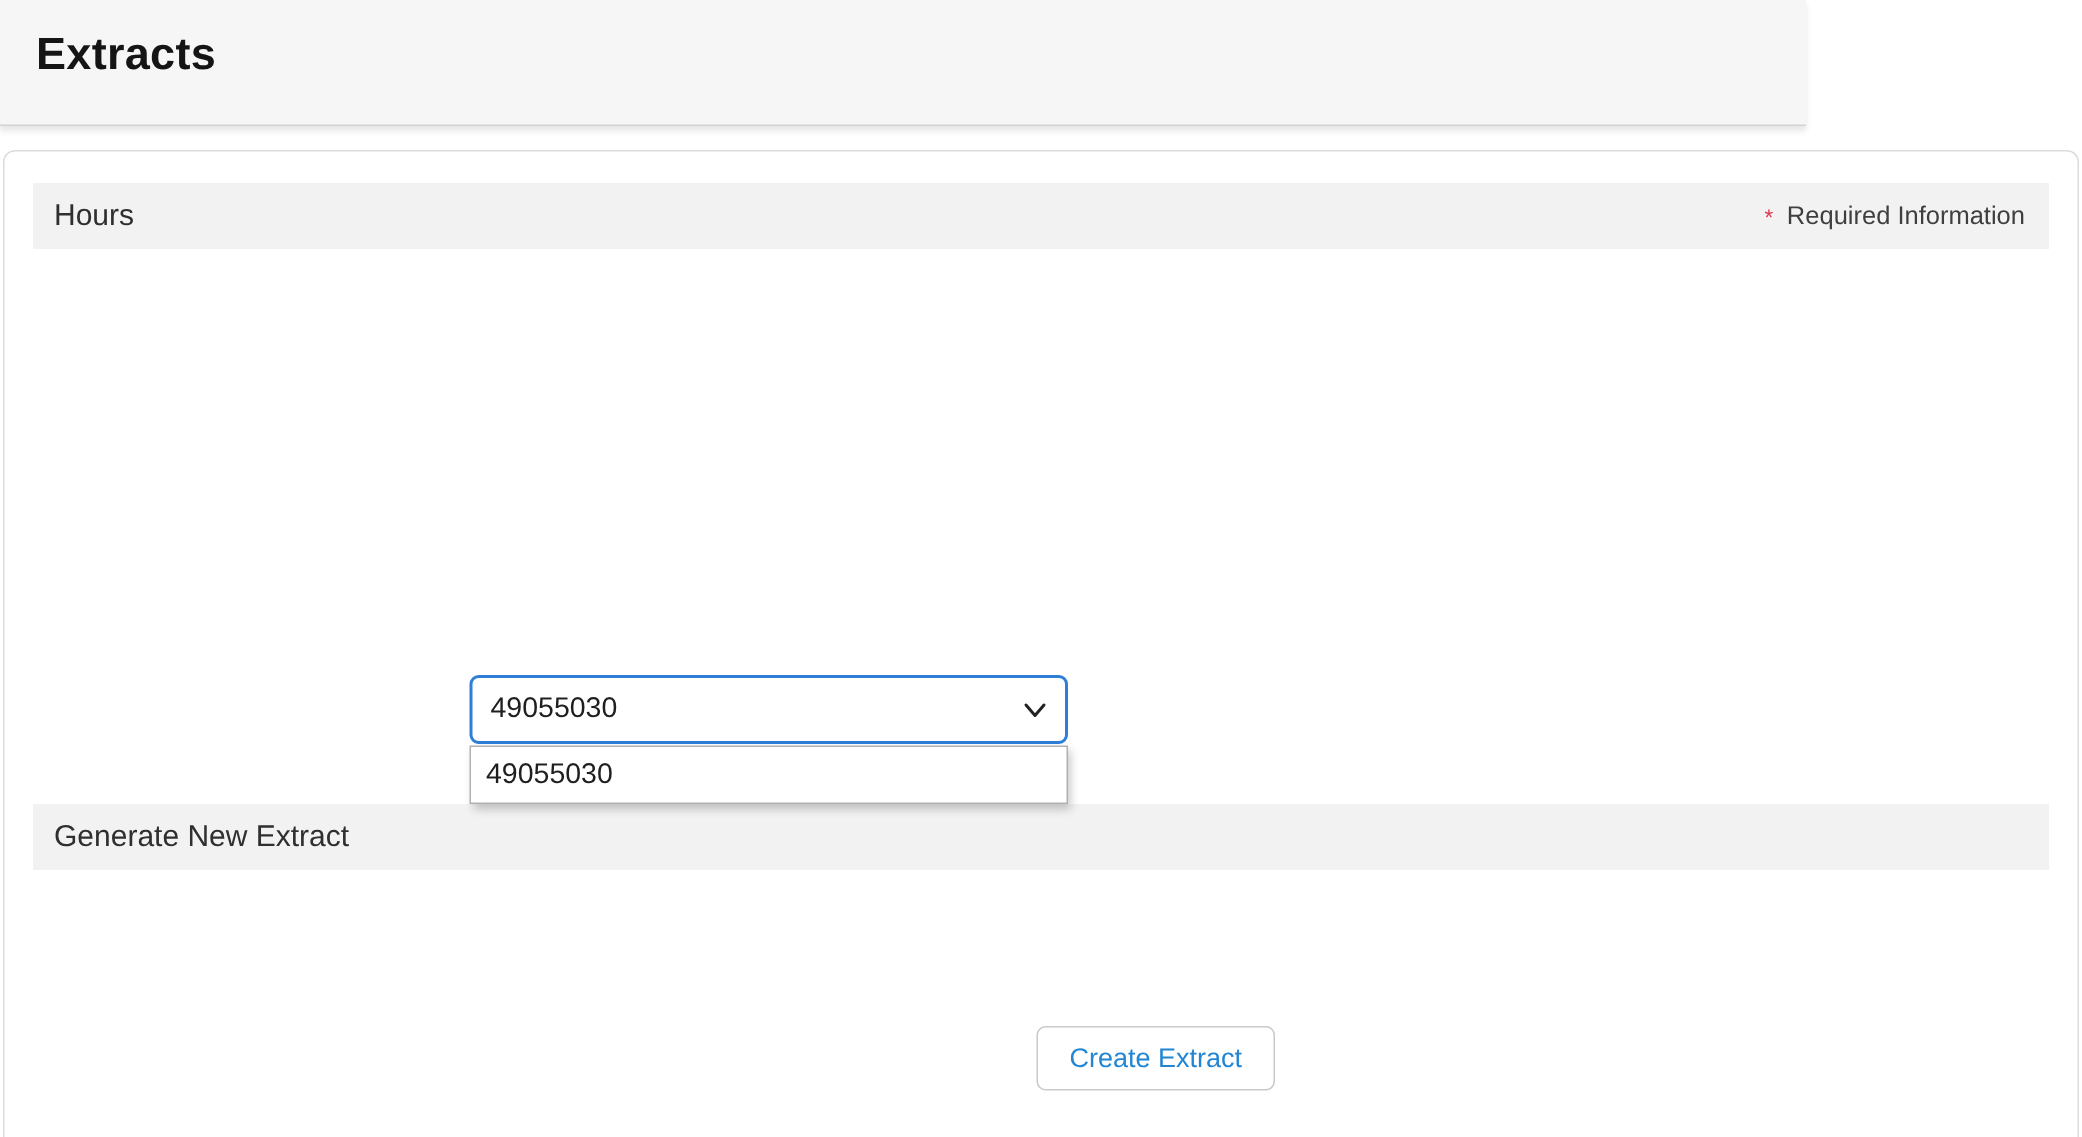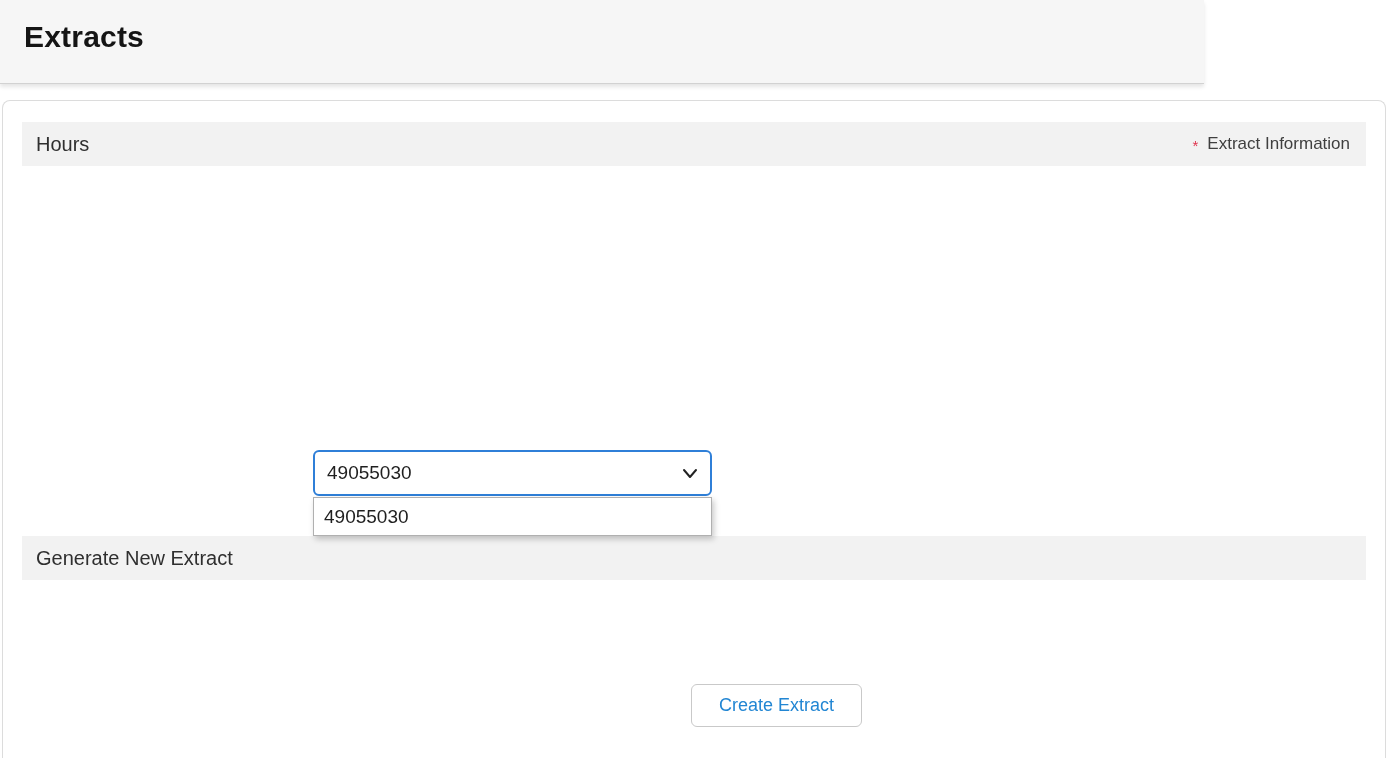--- a/index.html
+++ b/index.html
@@ -51,39 +51,39 @@
   .dd-option.hl { background:var(--selection-blue,#1666d4); color:#fff; border-radius:3px; }
   .ring { position:absolute; left:-8px; right:-8px; top:-6px; bottom:-6px;
     border:5px solid var(--annotation-orange,#e0572e); border-radius:12px;
     pointer-events:none; z-index:7; }
 
   
   .date-link { display:flex; align-items:center; font-size:19px; color:#333; gap:5px; }
   .date-link .lnk { color:var(--link-blue,#1b6ec2); cursor:pointer; }
 
   
-  .btn { left:691px; top:684px; width:171px; height:43px; background:#fff;
+  .btn { left:691px; top:684px; width:159px; height:43px; background:#fff;
     border:1px solid #c9c9c9; border-radius:6px; font-size:18px;
     color:var(--button-text-blue,#2286d3); display:flex; align-items:center;
     justify-content:center; cursor:pointer; z-index:2; }
 </style>
 </head>
 <body>
 
 <div class="abs page-header">
   <div class="abs page-title">Extracts</div>
 </div>
 
 <div class="abs content-card"></div>
 
 <div class="abs section-bar" style="top:122px;">
   <div class="section-title">Hours</div>
   <div class="required-note">
     <span class="req-star">*</span>
-    <span>Extract Information</span>
+    <span>Required Information</span>
   </div>
 </div>
 
 <div class="abs lbl lbl-l" style="top:198px;">Extract Type</div>
 <div class="abs field" style="left:313px; top:185px; width:399px; height:46px;">
   <span class="val">NDIS</span>
   <span class="chev">
     <svg width="16" height="11" viewBox="0 0 16 11">
         <path d="M2 2 L8 9 L14 2" fill="none" stroke="#222" stroke-width="2" stroke-linecap="round" stroke-linejoin="round"></path>
       </svg>

